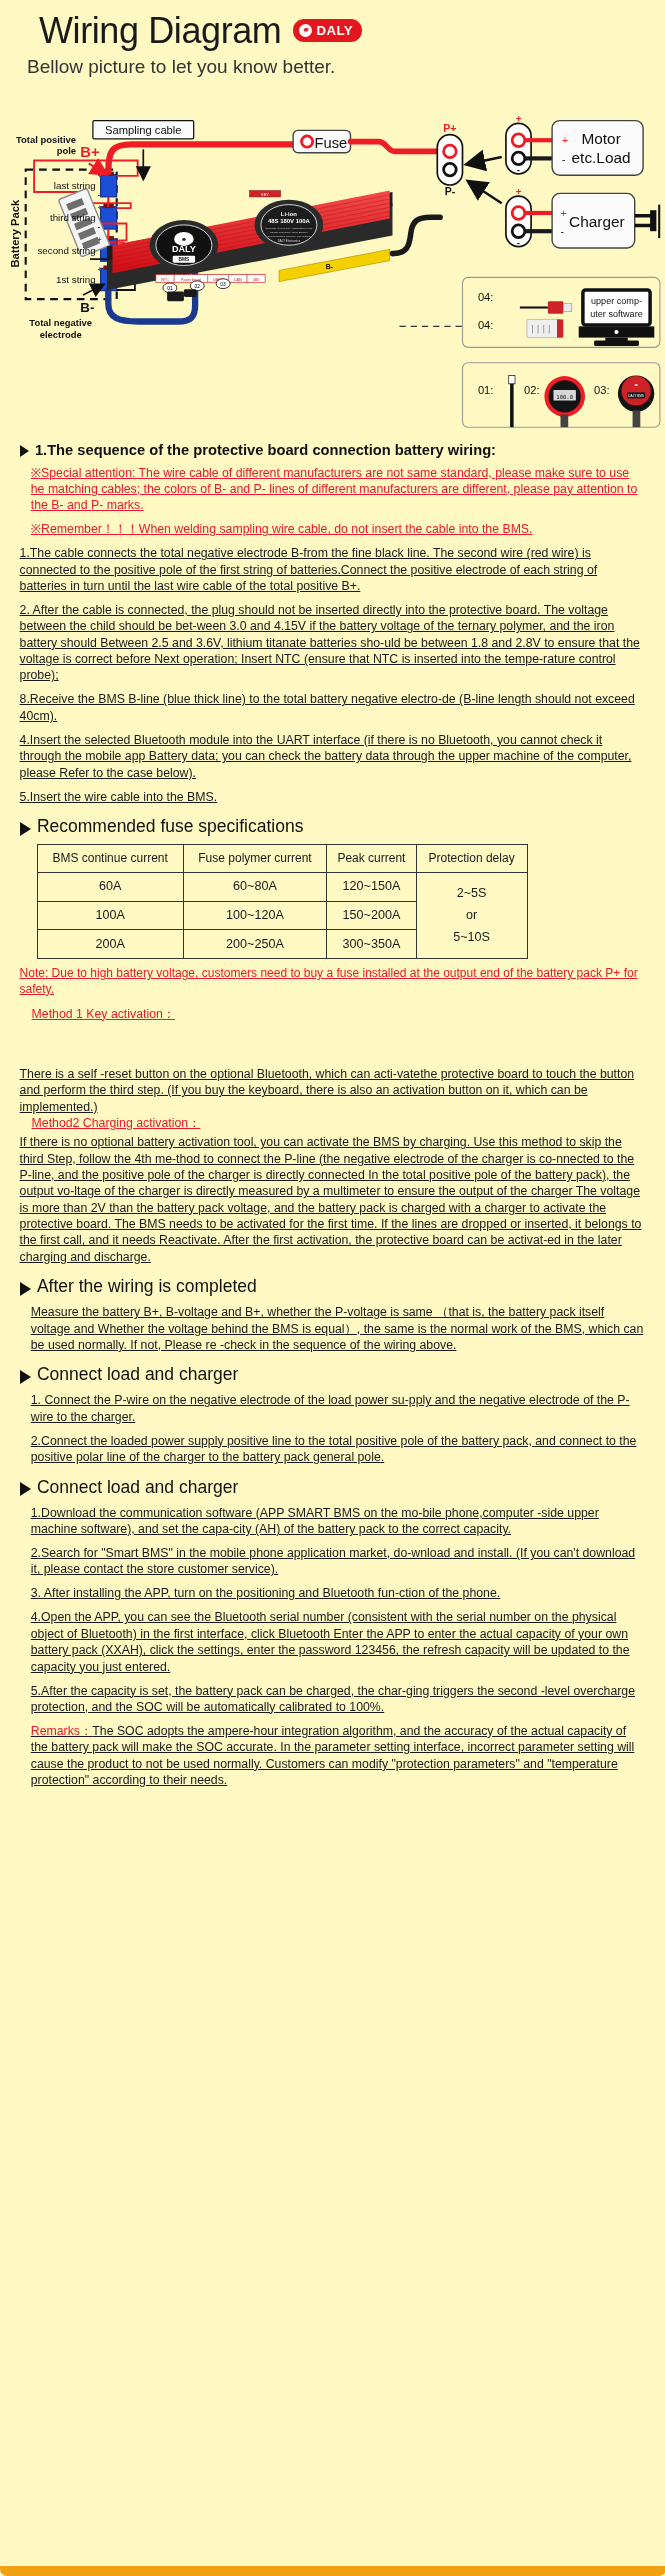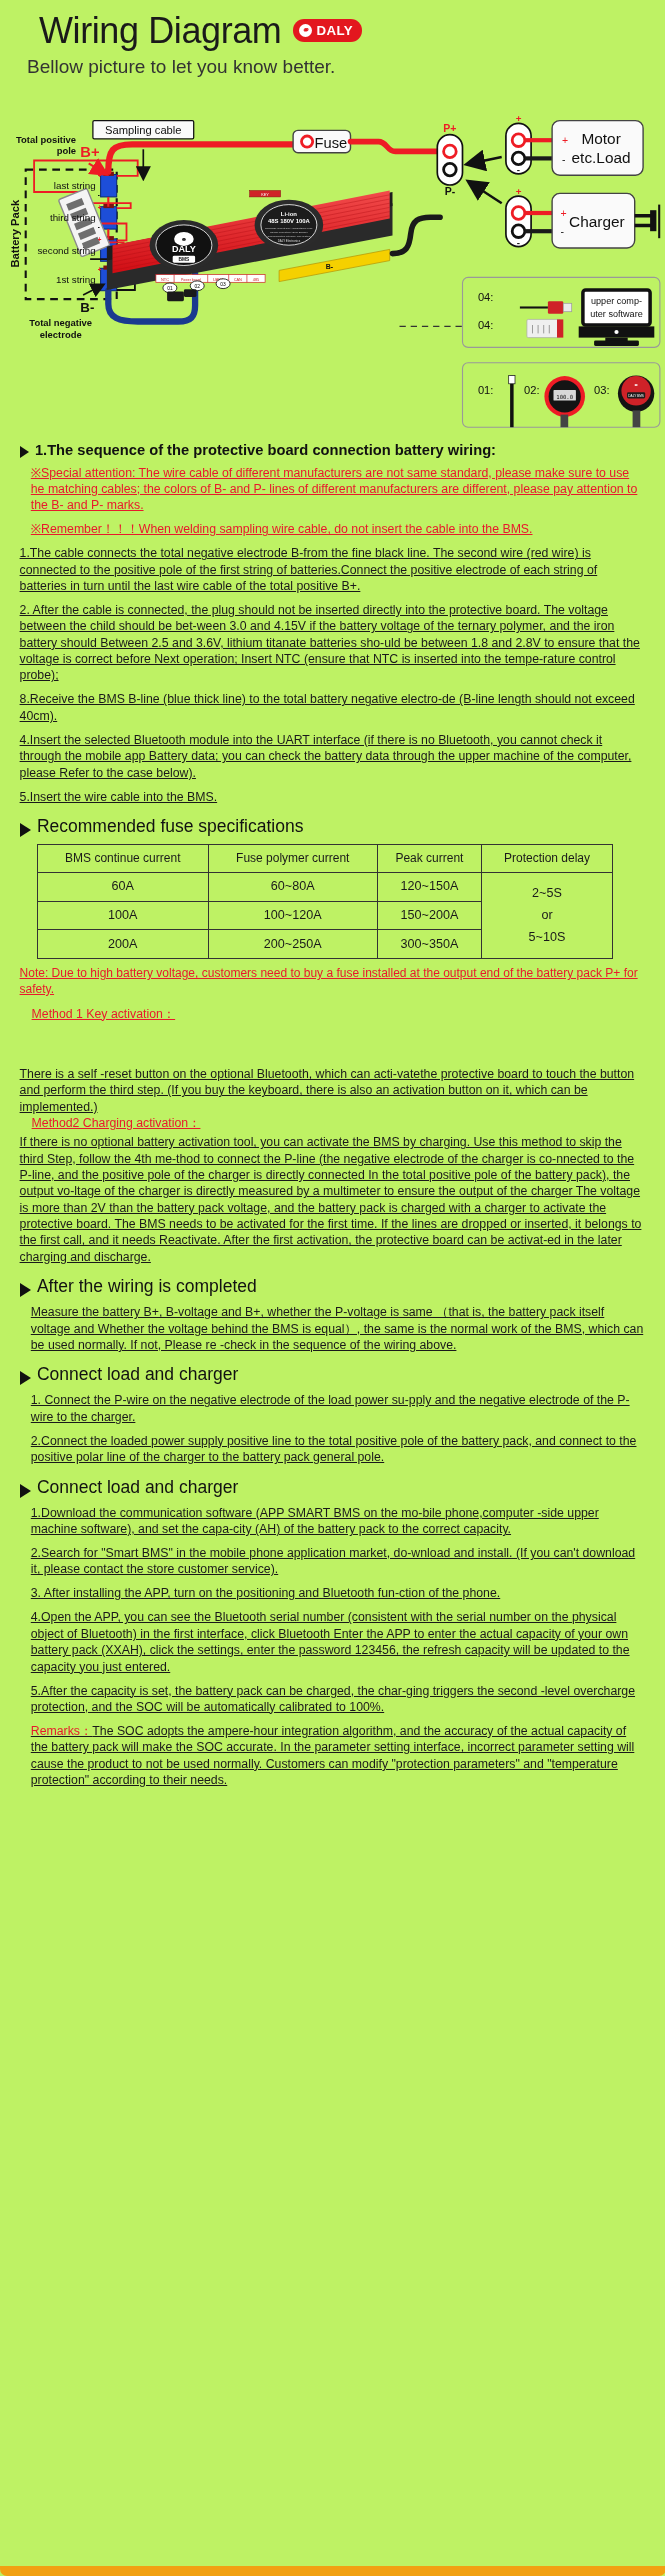--- a/index.html
+++ b/index.html
@@ -8,21 +8,21 @@
     width: 666px;
     background: #f2f2f2;
     font-family: "Liberation Sans", sans-serif;
     color: #1a1a1a;
     -webkit-font-smoothing: antialiased;
   }
   .page {
     width: 666px;
     min-height: 2576px;
     position: relative;
-    background: #bef264;
+    background: #fef9c3;
     overflow: hidden;
   }
 
   
   .header { padding: 12.6px 0 0 39px; display:flex; align-items:center; gap:11.2px; }
   .doc-title { font-size: 36px; font-weight: 400; letter-spacing:-0.4px; line-height:1; }
   .daly-badge {
     background:#e3171e; color:#fff; border-radius:11.2px;
     padding: 3.5px 9px 4.2px 6.3px; display:flex; align-items:center; gap:4.2px;
     font-size:13.3px; font-weight:bold; letter-spacing:0.4px;
@@ -34,40 +34,40 @@
   }
   .subtitle { font-size: 19px; font-weight:400; color:#333; padding: 7px 0 0 27px; }
 
   
   .diagram { position: relative; width: 666px; height: 350px; margin-top: 2.8px; }
   .diagram svg { position:absolute; left:0; top:0; }
 
   
   .content { padding: 0 21px 0 19.6px; }
   .sec-head {
-    display:flex; align-items:flex-end; gap:6.3px;
+    display:flex; align-items:center; gap:6.3px;
     font-size:17.5px; font-weight:400; color:#111; margin: 11.2px 0 7px 0;
   }
   .sec-head.bold { font-weight:700; font-size:14.7px; }
   .tri {
     flex: 0 0 auto; width:0; height:0; margin-top:4.2px;
     border-top: 7.7px solid transparent; border-bottom: 7.7px solid transparent;
     border-left: 11.2px solid #111;
   }
   .tri-sm { margin-top:2.8px; border-top-width:6.3px; border-bottom-width:6.3px; border-left-width:9px; }
   .p { font-size:12.3px; line-height:1.33; margin: 0 0 7.7px 0; text-decoration: underline; }
   .p.red { color:#e8192c; }
   .p.note { color:#e8192c; font-size:12px; }
   .indent { padding-left: 11.2px; }
   .tight { margin-bottom: 2.8px; padding-left: 12px; }
   .nm { margin-bottom:0;margin-top:44px; }
 
   
   table.fuse {
-    border-collapse: collapse; width: 576px; margin: 4.2px 0 7px 17px;
+    border-collapse: collapse; width: 491px; margin: 4.2px 0 7px 17px;
     font-size: 12.6px;
   }
   table.fuse th, table.fuse td {
     border: 0.7px solid #333; text-align:center; padding: 6.3px 2.8px; font-weight:400;
     line-height:1.2;
   }
   table.fuse th { font-size:12px; }
 
   
   .footer-bar {

